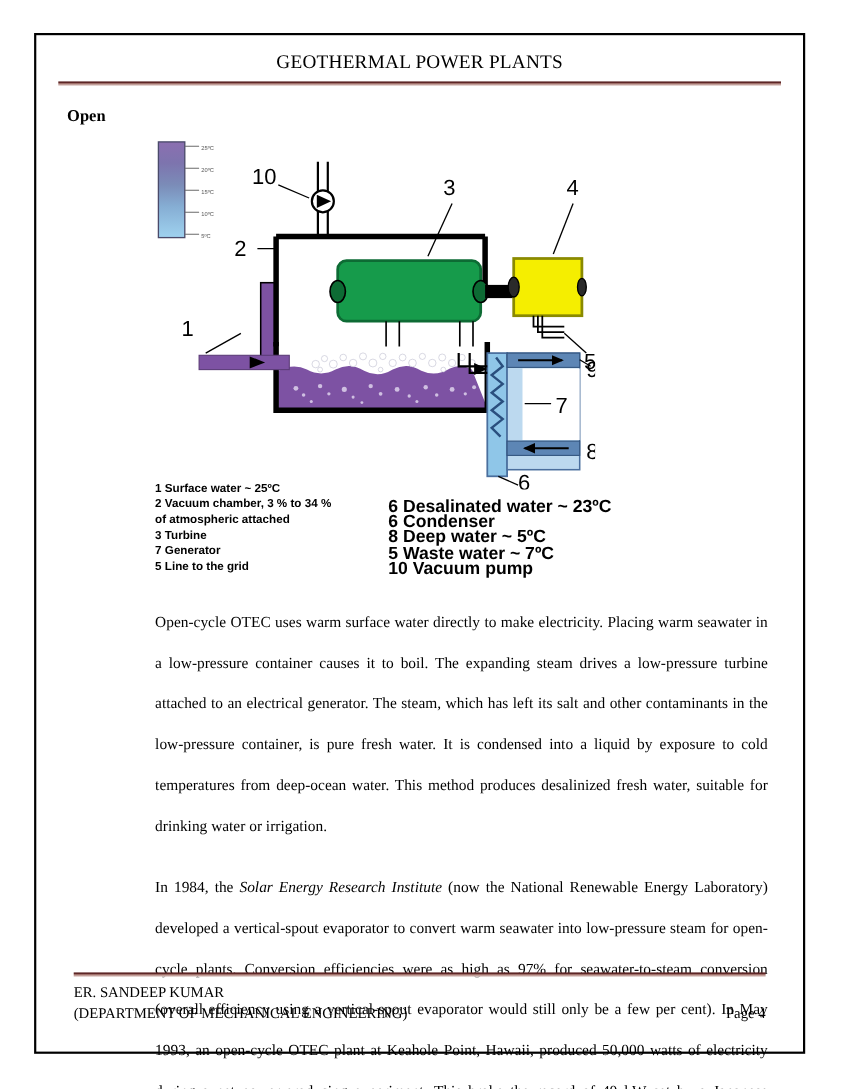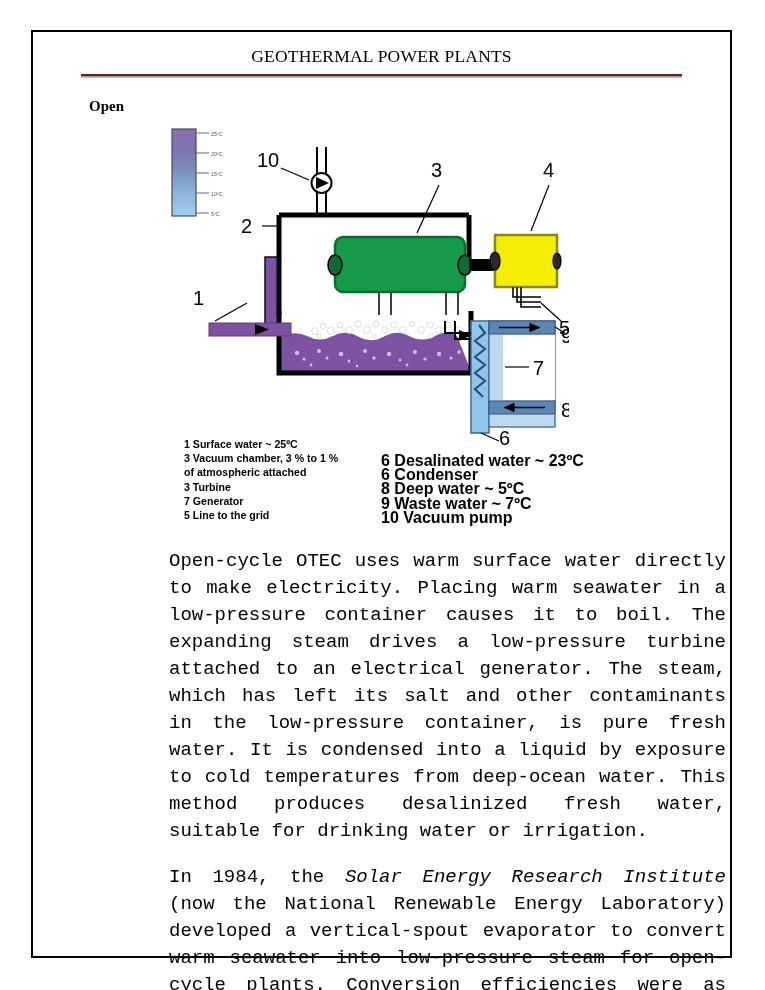--- a/index.html
+++ b/index.html
@@ -23,21 +23,21 @@
     width: 701px;
     height: 928px;
     border: 2px solid #000000;
     box-sizing: border-box;
     background: #ffffff;
   }
 
   .page-inner {
     position: absolute;
     left: 0; top: 0; right: 0; bottom: 0;
-    padding: 0 48px;
+    padding: 0 20px;
   }
 
   
   .doc-title {
     text-align: center;
     font-size: 17.5px;
     letter-spacing: 0.2px;
     margin: 14px 0 0 0;
     font-weight: normal;
     font-family: "Liberation Serif", "DejaVu Serif", serif;
@@ -74,25 +74,24 @@
   .figure svg { display: block; }
 
   
   .caption {
     margin: 16px 0 0 88px;
     font-size: 14.2px;
   }
   p.body {
     margin: 19px 0 0 88px;
     width: 557px;
-    font-size: 19px;
-    line-height: 27px;
+    font-size: 14px;
+    line-height: 37px;
     text-align: justify;
     text-justify: inter-word;
-    font-family: Liberation Mono, monospace;
   }
   p.body i { font-style: italic; }
 
   
   .footer {
     position: absolute;
     left: 34px;
     right: 34px;
     bottom: 26px;
   }
@@ -291,37 +290,45 @@
           <path d="M276 196 L276 208 L302 208" fill="none" stroke="#000" stroke-width="2"></path>
           <path d="M286 196 L286 214 L302 214" fill="none" stroke="#000" stroke-width="2"></path>
           <path d="M290 205 L302 210.5 L290 216 z" fill="#000"></path>
         </g>
       </svg>
 
     </div>
 
     <div style="position:relative; margin:-8px 0 0 88px; width:420px; height:92px;
                 font-family:'Liberation Sans', sans-serif;">
-      <div style="position:absolute; left:15px; top:0; font-size:10.6px; line-height:14.2px; font-weight:bold;">
+      <div style="position:absolute; left:0; top:0; font-size:10.6px; line-height:14.2px; font-weight:bold;">
         <div>1 Surface water ~ 25ºC</div>
-        <div>3 Vacuum chamber, 3 % to 1 %</div>
+        <div>2 Vacuum chamber, 3 % to 34 %</div>
         <div>of atmospheric attached</div>
         <div>3 Turbine</div>
         <div>7 Generator</div>
         <div>5 Line to the grid</div>
       </div>
       <div style="position:absolute; left:212px; top:17px; font-size:16px; line-height:14.2px; font-weight:bold;">
         <div>6  Desalinated water ~ 23ºC</div>
         <div>6 Condenser</div>
         <div>8 Deep water ~ 5ºC</div>
-        <div>9 Waste water ~ 7ºC</div>
+        <div>5 Waste water ~ 7ºC</div>
         <div>10 Vacuum pump</div>
       </div>
     </div>
 
 
     <p class="body">Open-cycle OTEC uses warm surface water directly to make electricity. Placing warm seawater in a low-pressure container causes it to boil. The expanding steam drives a low-pressure turbine attached to an electrical generator. The steam, which has left its salt and other contaminants in the low-pressure container, is pure fresh water. It is condensed into a liquid by exposure to cold temperatures from deep-ocean water. This method produces desalinized fresh water, suitable for drinking water or irrigation.</p>
 
     <p class="body"><span>In 1984, the </span><i>Solar Energy Research Institute</i><span> (now the National Renewable Energy Laboratory) developed a vertical-spout evaporator to convert warm seawater into low-pressure steam for open-cycle plants. Conversion efficiencies were as high as 97% for seawater-to-steam conversion (overall efficiency using a vertical-spout evaporator would still only be a few per cent). In May 1993, an open-cycle OTEC plant at Keahole Point, Hawaii, produced 50,000 watts of electricity during a net power-producing experiment. This broke the record of 40 kW set by a Japanese system in 1982.</span></p>
 
+    <div class="footer">
+      <div class="rule-bottom"></div>
+      <div class="footer-lines">
+        <div>ER. SANDEEP KUMAR</div>
+        <div>(DEPARTMENT OF MECHANICAL ENGINEERING)</div>
+        <div class="footer-page">Page 4</div>
+      </div>
+    </div>
 
   </div>
 </div>
 
 </body></html>

